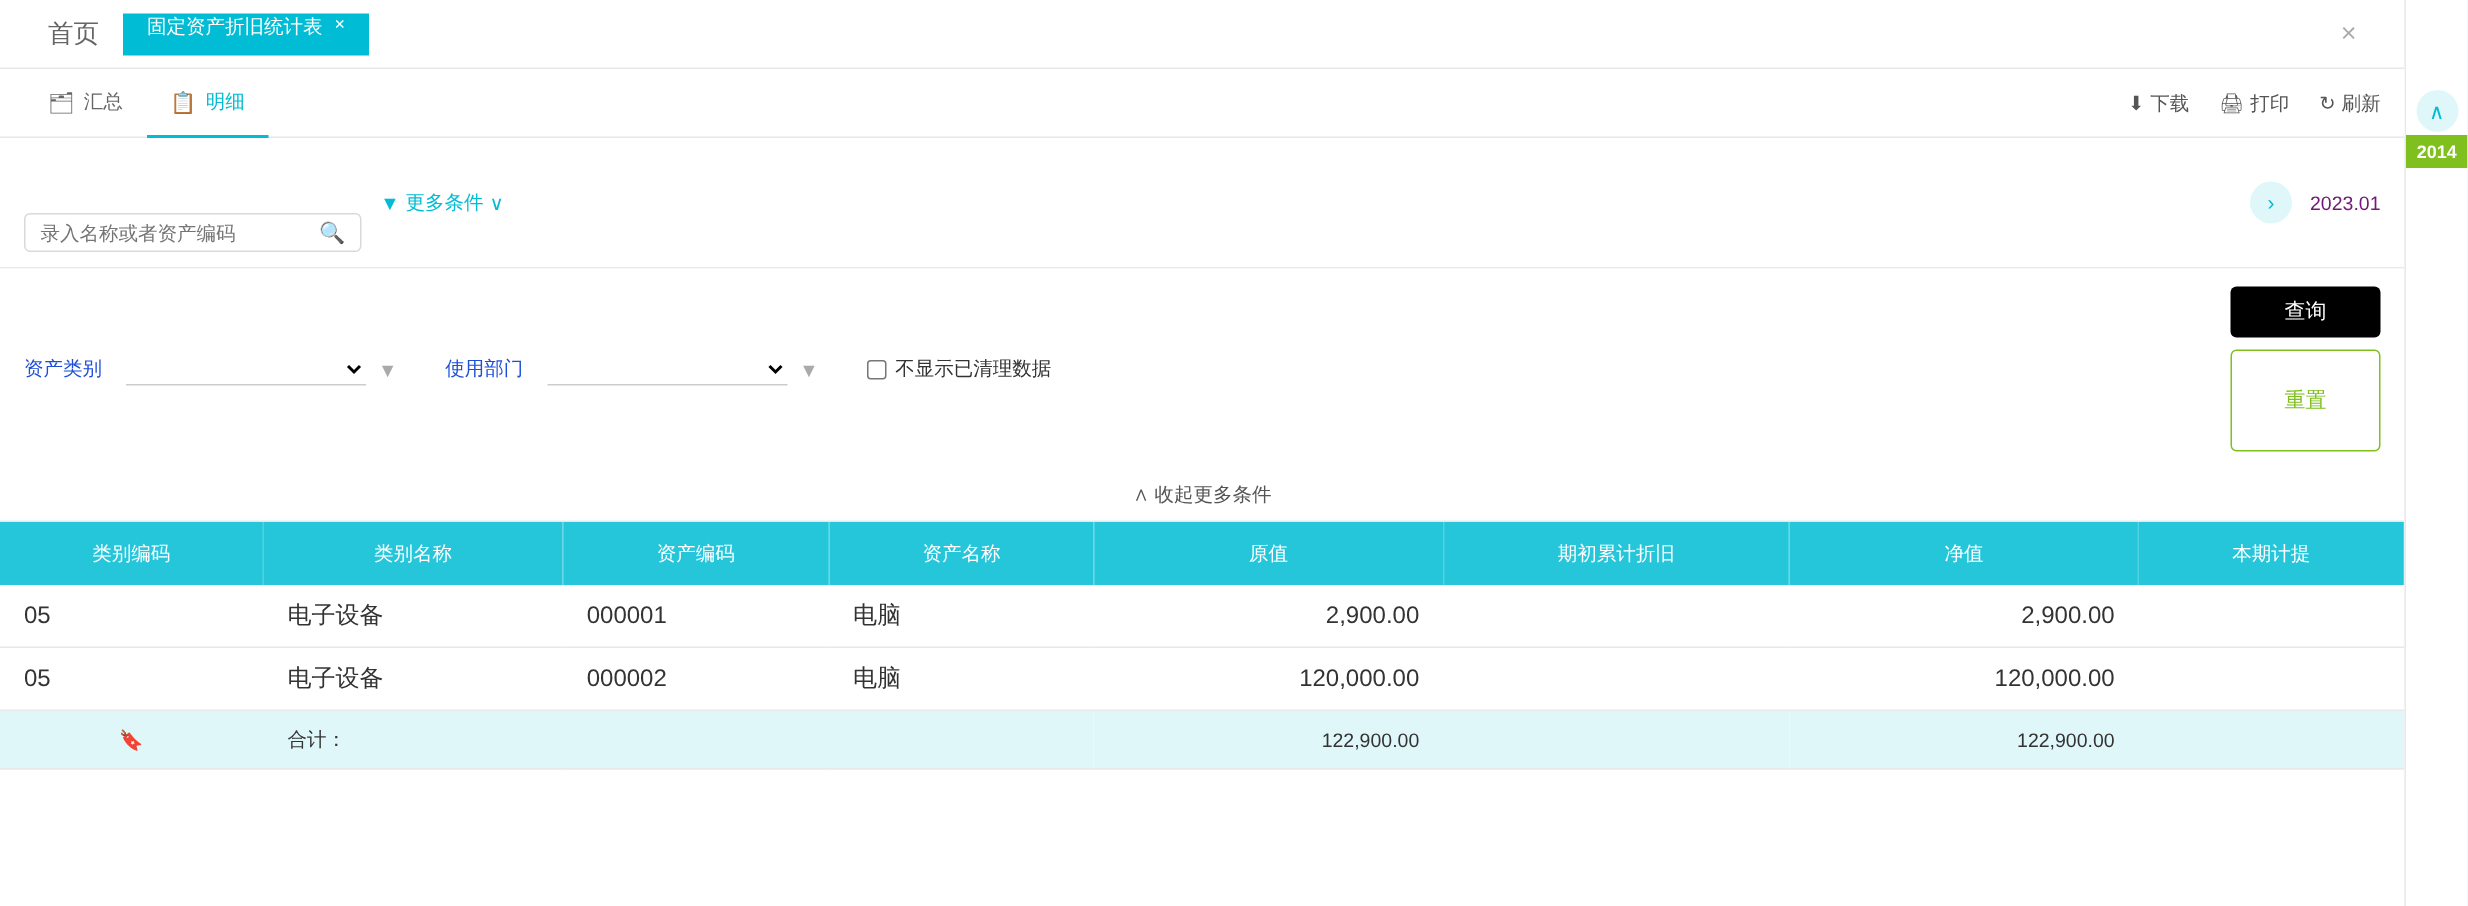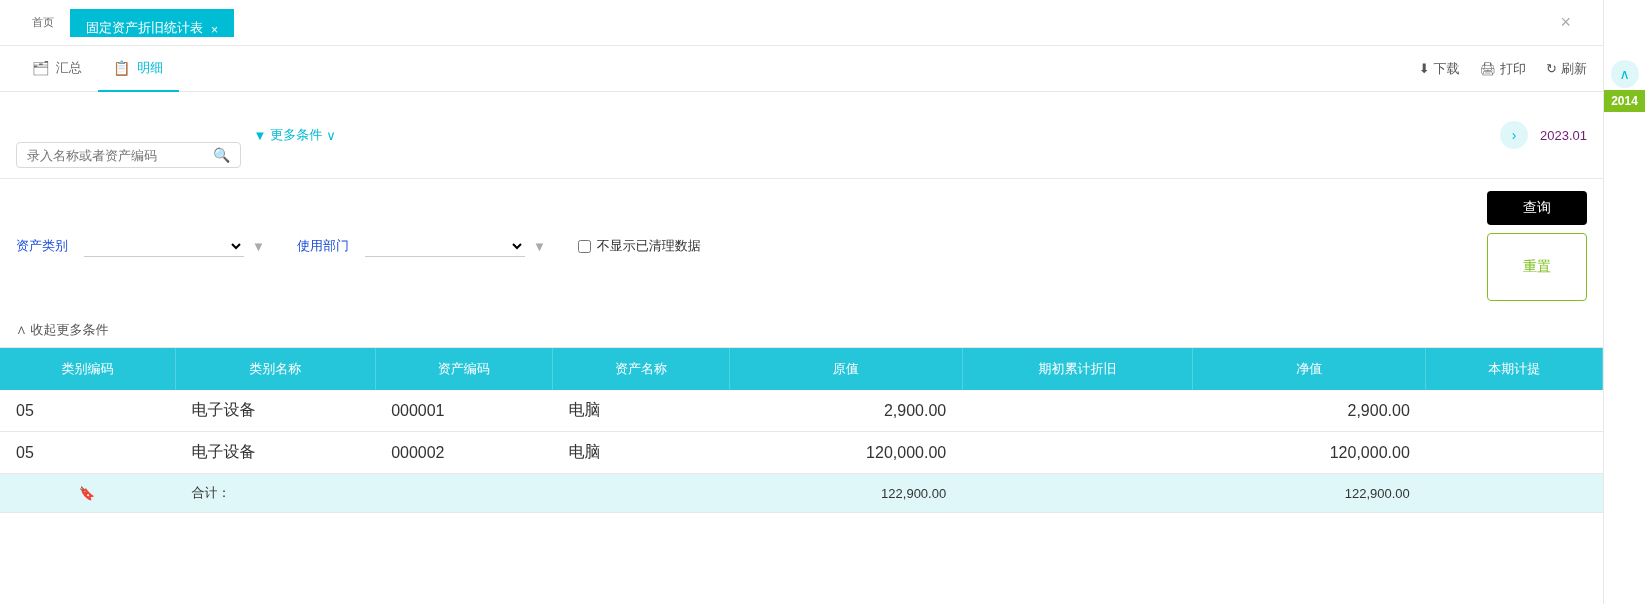--- a/index.html
+++ b/index.html
@@ -3,22 +3,22 @@
   <meta charset="utf-8">
   <style>
     * { box-sizing: border-box; margin: 0; padding: 0; }
     body { font-family: 'Microsoft YaHei', Arial, sans-serif; font-size: 13px; background: #f0f2f5; color: #333; width: 1645px; height: 604px; overflow: hidden; display: flex; }
 
     
     .main-area { flex: 1; display: flex; flex-direction: column; background: #f0f2f5; }
 
     
     .nav-bar { background: #fff; height: 46px; display: flex; align-items: center; padding: 0 16px; border-bottom: 1px solid #e8e8e8; gap: 0; }
-    .nav-home { color: #666; font-size: 11px; padding: 0 16px; cursor: pointer; text-align: right; }
-    .nav-tab { background: #00bcd4; color: #fff; height: 28px; display: flex; align-items: flex-end; padding: 0 16px; font-size: 13px; border-radius: 0; position: relative; gap: 8px; }
+    .nav-home { color: #666; font-size: 17px; padding: 0 16px; cursor: pointer; text-align: right; }
+    .nav-tab { background: #00bcd4; color: #fff; height: 28px; display: flex; align-items: flex-start; padding: 0 16px; font-size: 13px; border-radius: 0; position: relative; gap: 8px; }
     .nav-tab-close { color: #fff; cursor: pointer; font-size: 12px; }
 
     
     .tab-toolbar { background: #fff; height: 46px; display: flex; align-items: center; padding: 0 16px; border-bottom: 1px solid #e8e8e8; position: relative; }
     .tab-btn { display: flex; align-items: center; gap: 6px; padding: 0 16px; height: 46px; cursor: pointer; font-size: 13px; color: #666; border-bottom: 2px solid transparent; }
     .tab-btn.active { color: #00bcd4; border-bottom: 2px solid #00bcd4; }
     .tab-btn-icon { font-size: 14px; }
     .toolbar-actions { margin-left: auto; display: flex; align-items: center; gap: 20px; }
     .toolbar-action { display: flex; align-items: center; gap: 4px; color: #555; cursor: pointer; font-size: 13px; }
 
@@ -31,21 +31,21 @@
     
     .advanced-filter { background: #fff; padding: 12px 16px 0 16px; border-bottom: 1px solid #e8e8e8; }
     .filter-row { display: flex; align-items: center; gap: 32px; margin-bottom: 12px; }
     .filter-field { display: flex; align-items: center; gap: 8px; }
     .filter-label { color: #1d4ed8; font-size: 13px; min-width: 60px; }
     .filter-select { border: none; border-bottom: 1px solid #ccc; outline: none; font-size: 13px; width: 160px; background: transparent; padding: 2px 4px; }
     .filter-checkbox-wrap { display: flex; align-items: center; gap: 6px; font-size: 13px; color: #333; }
     .filter-actions { margin-left: auto; display: flex; flex-direction: column; gap: 8px; }
     .btn-query { background: #000000; color: #fff; border: none; border-radius: 4px; padding: 8px 32px; font-size: 14px; cursor: pointer; min-width: 100px; }
     .btn-reset { background: #fff; color: #7fc01e; border: 1px solid #7fc01e; border-radius: 4px; padding: 24px 32px; font-size: 14px; cursor: pointer; min-width: 100px; }
-    .collapse-bar { padding: 8px 0; }
+    .collapse-bar { text-align: center; padding: 8px 0; }
     .collapse-btn { color: #555; font-size: 13px; cursor: pointer; }
 
     
     .table-wrap { background: #fff; flex: 1; overflow: auto; }
     table { width: 100%; border-collapse: collapse; }
     thead tr { background: #26c6da; color: #fff; }
     thead th { padding: 12px 16px; text-align: center; font-size: 13px; font-weight: normal; border-right: 1px solid rgba(255,255,255,0.2); white-space: nowrap; }
     tbody tr { border-bottom: 1px solid #e8e8e8; }
     tbody td { padding: 10px 16px; font-size: 16px; color: #333; }
     tbody td.num { text-align: right; }

